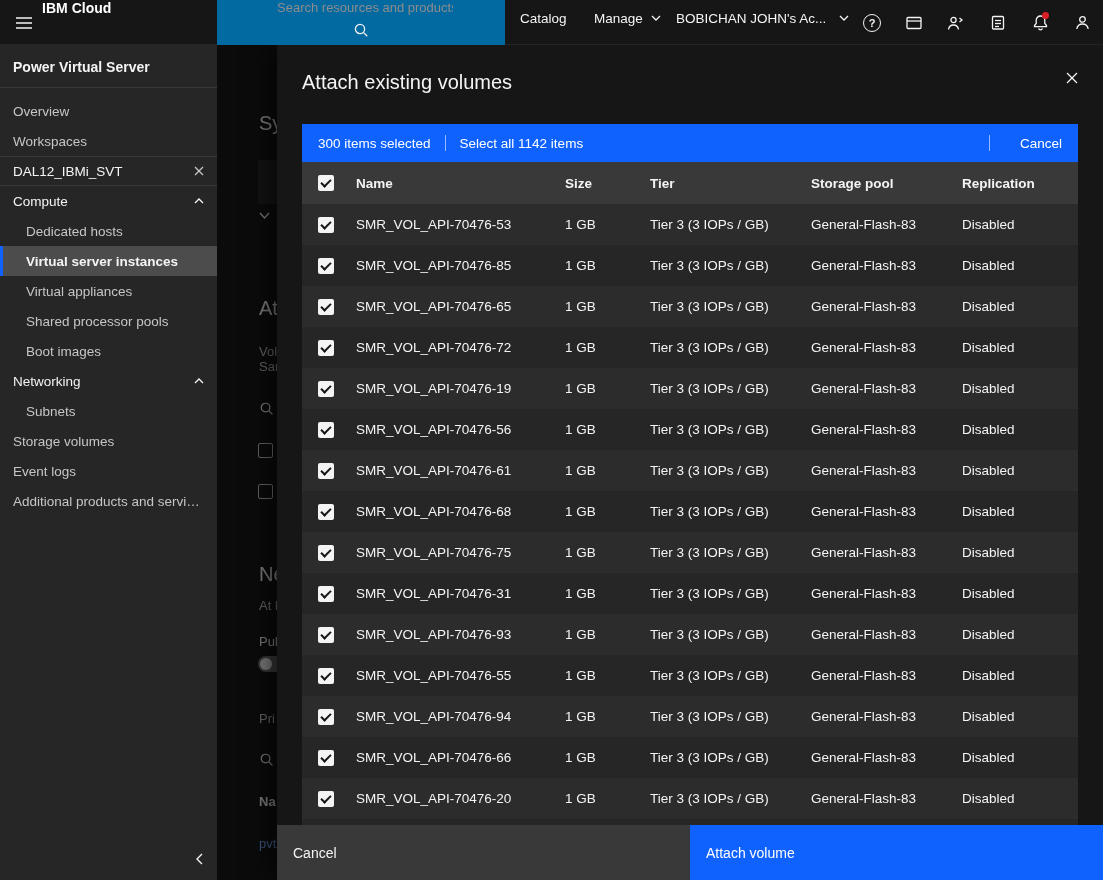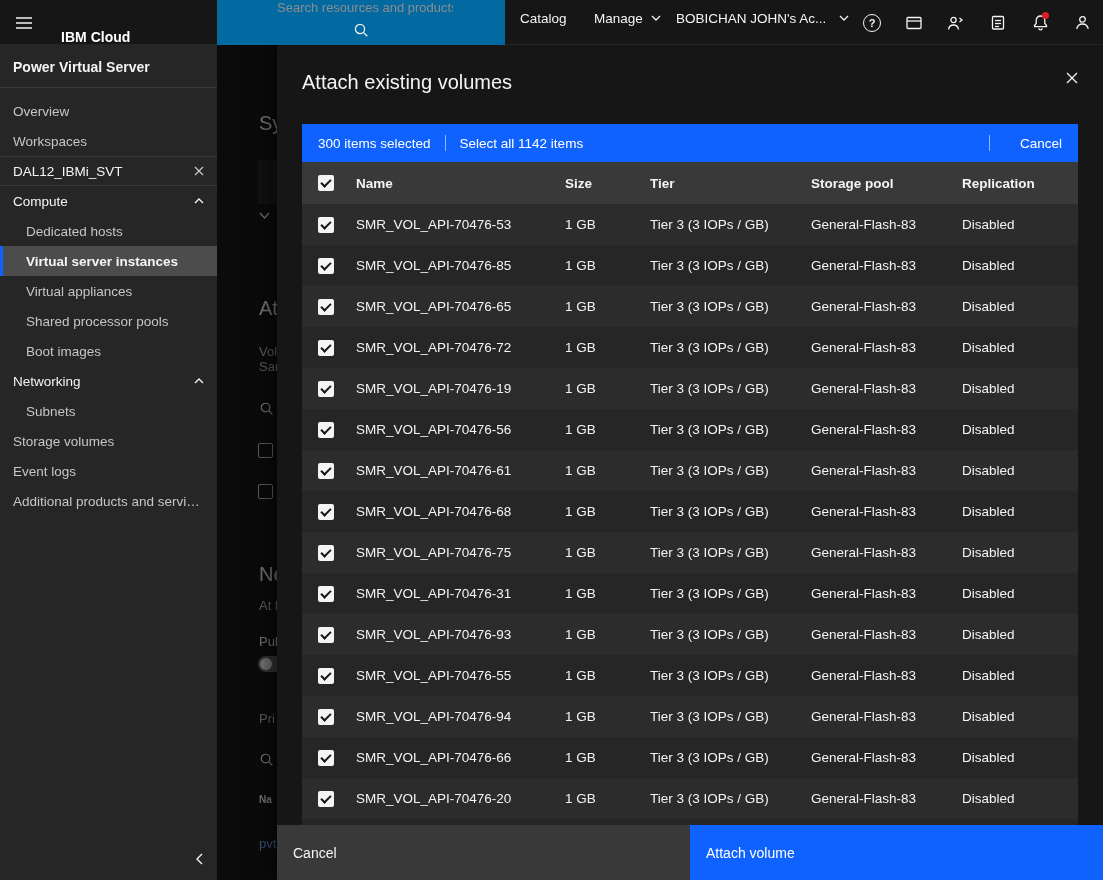--- a/index.html
+++ b/index.html
@@ -3,21 +3,21 @@
 <meta charset="utf-8">
 <style>
   * { margin:0; padding:0; box-sizing:border-box; }
   html,body { background:#000; }
   body { font-family:"Liberation Sans", sans-serif; }
   .screen { position:relative; width:1103px; height:880px; background:#161616; overflow:hidden; color:#f4f4f4; }
 
   
   .hdr { position:absolute; top:0; left:0; right:0; height:45px; background:#161616; z-index:30; border-bottom:1px solid #242424; }
   .hmb { position:absolute; left:0; top:0; width:48px; height:45px; background:none; border:none; cursor:pointer; display:flex; align-items:center; justify-content:center; }
-  .brand { position:absolute; left:61px; top:0; height:45px; display:flex; align-items:flex-end; gap:4px; font-size:14px; cursor:pointer; }
+  .brand { position:absolute; left:42px; top:0; height:45px; display:flex; align-items:flex-start; gap:4px; font-size:14px; cursor:pointer; }
   .brand .b1 { font-weight:700; color:#fff; }
   .brand .b2 { font-weight:600; color:#fff; }
   .hsearch { position:absolute; left:217px; top:0; width:288px; height:45px; background:#0369a1; display:flex; align-items:center;flex-direction:column; }
   .hsearch input { flex:1; background:transparent; border:none; outline:none; color:#f4f4f4; font-size:13px; padding:0 8px 0 16px; font-family:inherit; }
   .hsearch input::placeholder { color:#8d8d8d; }
   .hs-ico { width:40px; height:45px; display:flex; align-items:center; justify-content:center; cursor:pointer; }
   .hlink { position:absolute; top:0; height:36px; display:flex; align-items:center; gap:8px; font-size:13.5px; color:#f4f4f4; cursor:pointer; text-decoration:none; }
   .hlink.catalog { left:520px; }
   .hlink.manage { left:594px; }
   .hlink.account { left:676px; gap:13px; }
@@ -37,21 +37,21 @@
   .sitem.ws { color:#f4f4f4; border-top:1px solid #393939; border-bottom:1px solid #393939; }
   .sitem.active { background:#4c4c4c; color:#f4f4f4; font-weight:700; border-left:3px solid #0f62fe; padding-left:23px; }
   .side-foot { position:absolute; bottom:0; left:0; right:0; height:42px; display:flex; align-items:center; justify-content:flex-end; padding-right:14px; cursor:pointer; }
 
   
   .strip { position:absolute; left:217px; top:45px; width:60px; bottom:0; background:#161616; z-index:1; overflow:hidden; }
   .frag { position:absolute; left:42px; white-space:nowrap; }
   .f-h1 { font-size:20px; color:#f4f4f4; }
   .f-sm { font-size:13px; color:#c6c6c6; }
   .f-smw { font-size:13px; color:#f4f4f4; }
-  .f-bold { font-size:10px; font-weight:700; color:#f4f4f4; }
+  .f-bold { font-size:13px; font-weight:700; color:#f4f4f4; }
   .f-link { font-size:13px; color:#78a9ff; }
   .tile { position:absolute; left:41px; top:115px; width:19px; height:44px; background:#262626; }
   .ecb { position:absolute; left:41px; width:15px; height:15px; border:1px solid #c6c6c6; border-radius:2px; background:transparent; }
   .toggle { position:absolute; left:41px; top:611px; width:28px; height:16px; border-radius:8px; background:#6f6f6f; }
   .toggle::after { content:""; position:absolute; left:2px; top:2px; width:12px; height:12px; border-radius:50%; background:#f4f4f4; }
   .dim { position:absolute; left:217px; top:45px; width:60px; bottom:0; background:rgba(0,0,0,0.5); z-index:5; }
 
   
   .modal { position:absolute; left:277px; top:45px; right:0; bottom:0; background:#161616; z-index:10; box-shadow:-10px 0 20px rgba(0,0,0,0.5); }
   .m-title { position:absolute; top:26px; left:25px; font-size:20px; font-weight:400; color:#f4f4f4; }

